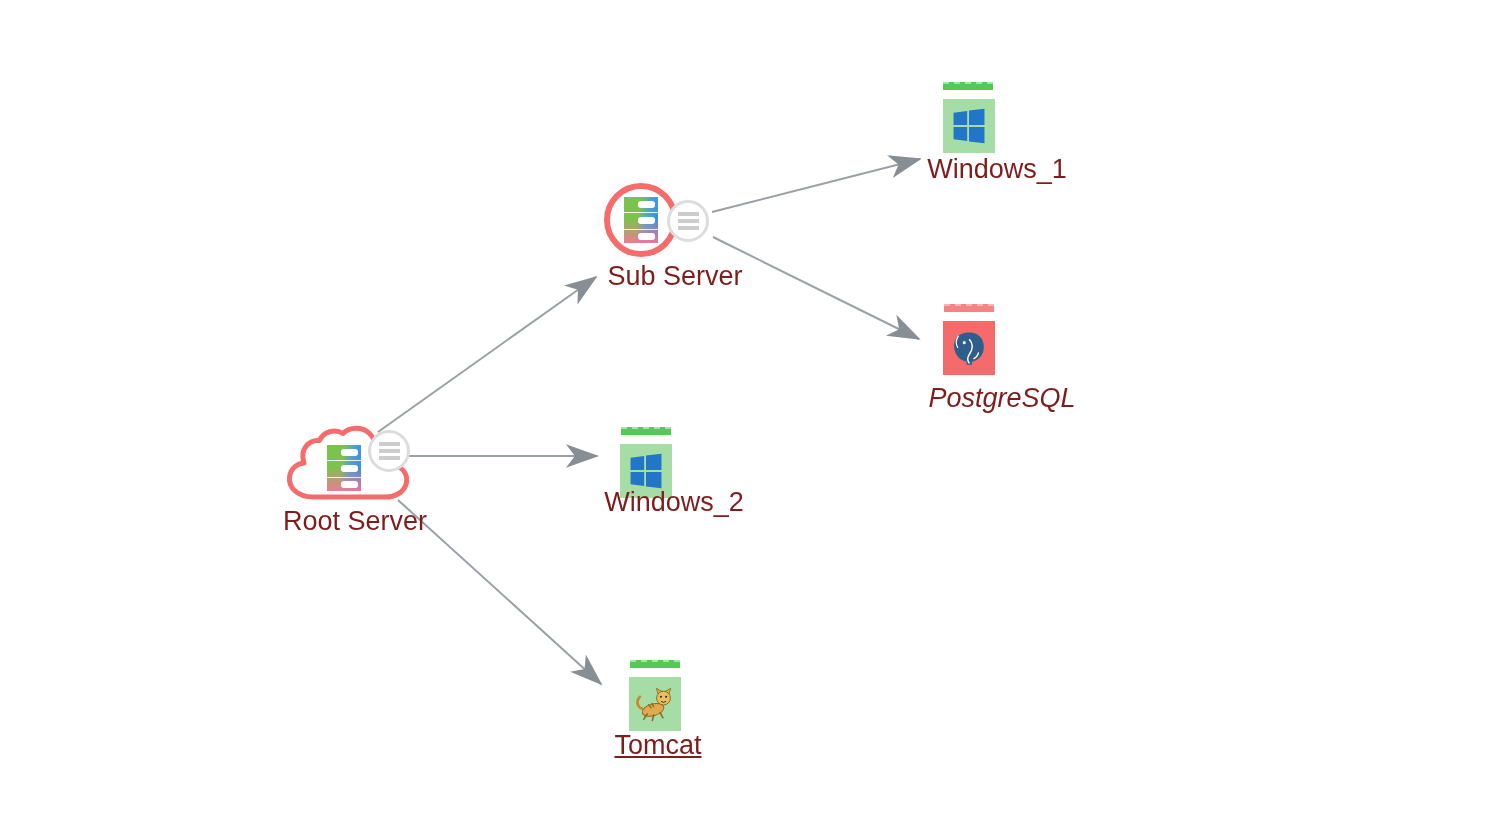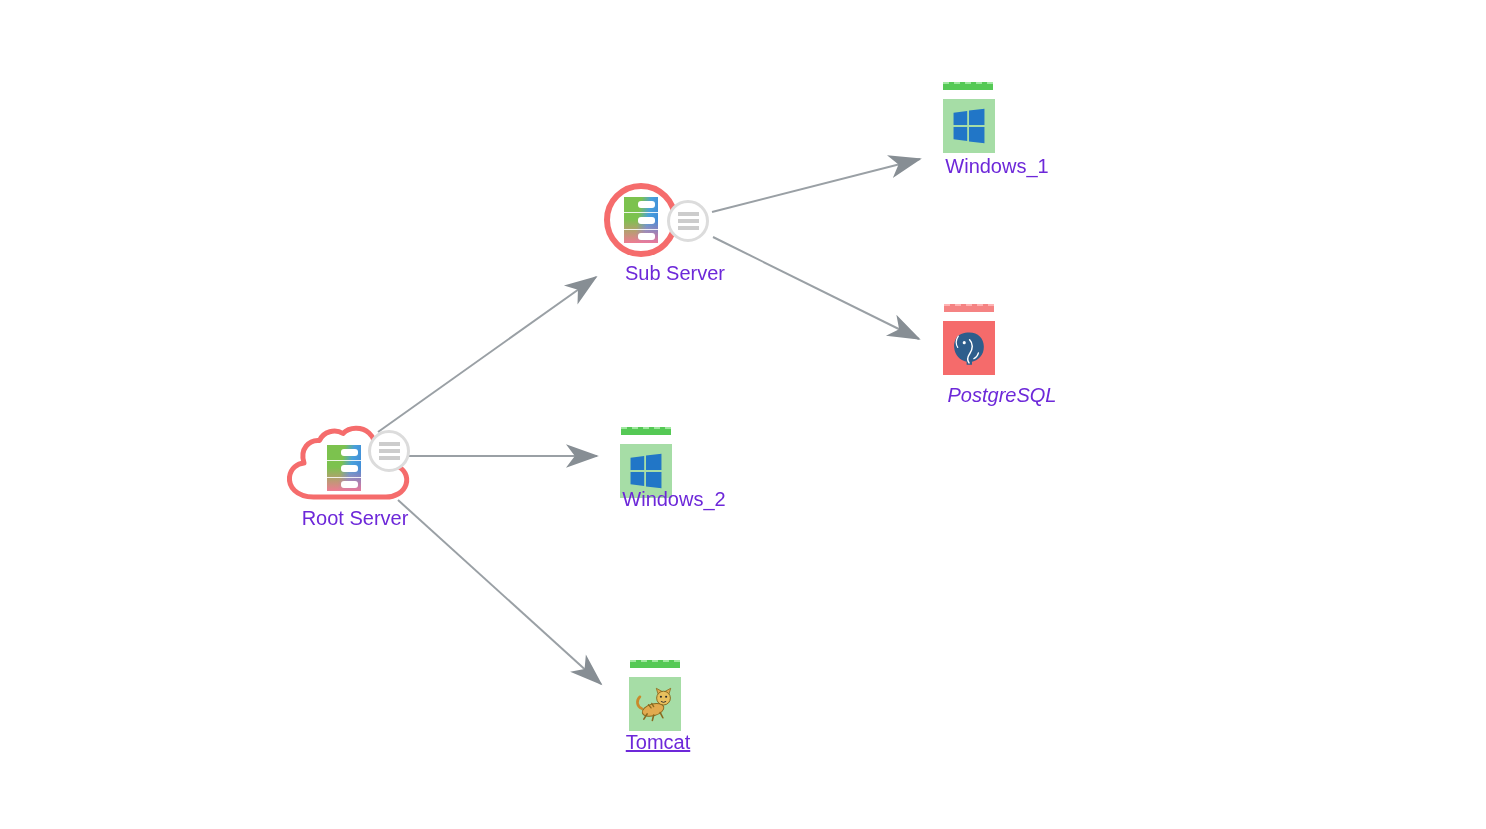--- a/index.html
+++ b/index.html
@@ -4,21 +4,21 @@
 <style>
   html,body{margin:0;padding:0;background:#ffffff;}
   #canvas{
     position:relative;width:1486px;height:829px;overflow:hidden;background:#ffffff;
     font-family:"Liberation Sans","DejaVu Sans",sans-serif;
   }
   #edges{position:absolute;left:0;top:0;width:1486px;height:829px;}
   .node{position:absolute;}
   .node-label{
     position:absolute;transform:translateX(-50%);
-    font-size:20px;line-height:1.1;color:#6d28d9;white-space:nowrap;
+    font-size:27px;line-height:1.1;color:#7f1d1d;white-space:nowrap;
   }
   
   .tile{position:absolute;width:52px;height:54px;display:flex;align-items:center;justify-content:center;}
   .tile.ok{background:#a6dda6;}
   .tile.crit{background:#f56b6b;}
   .statusbar{position:absolute;width:50px;height:6px;}
   .statusbar.ok{background:#55c955;border-top:2px dashed #9fe89f;}
   .statusbar.crit{background:#f58383;border-top:2px dashed #ffb3b3;}
   
   .server-icon{

